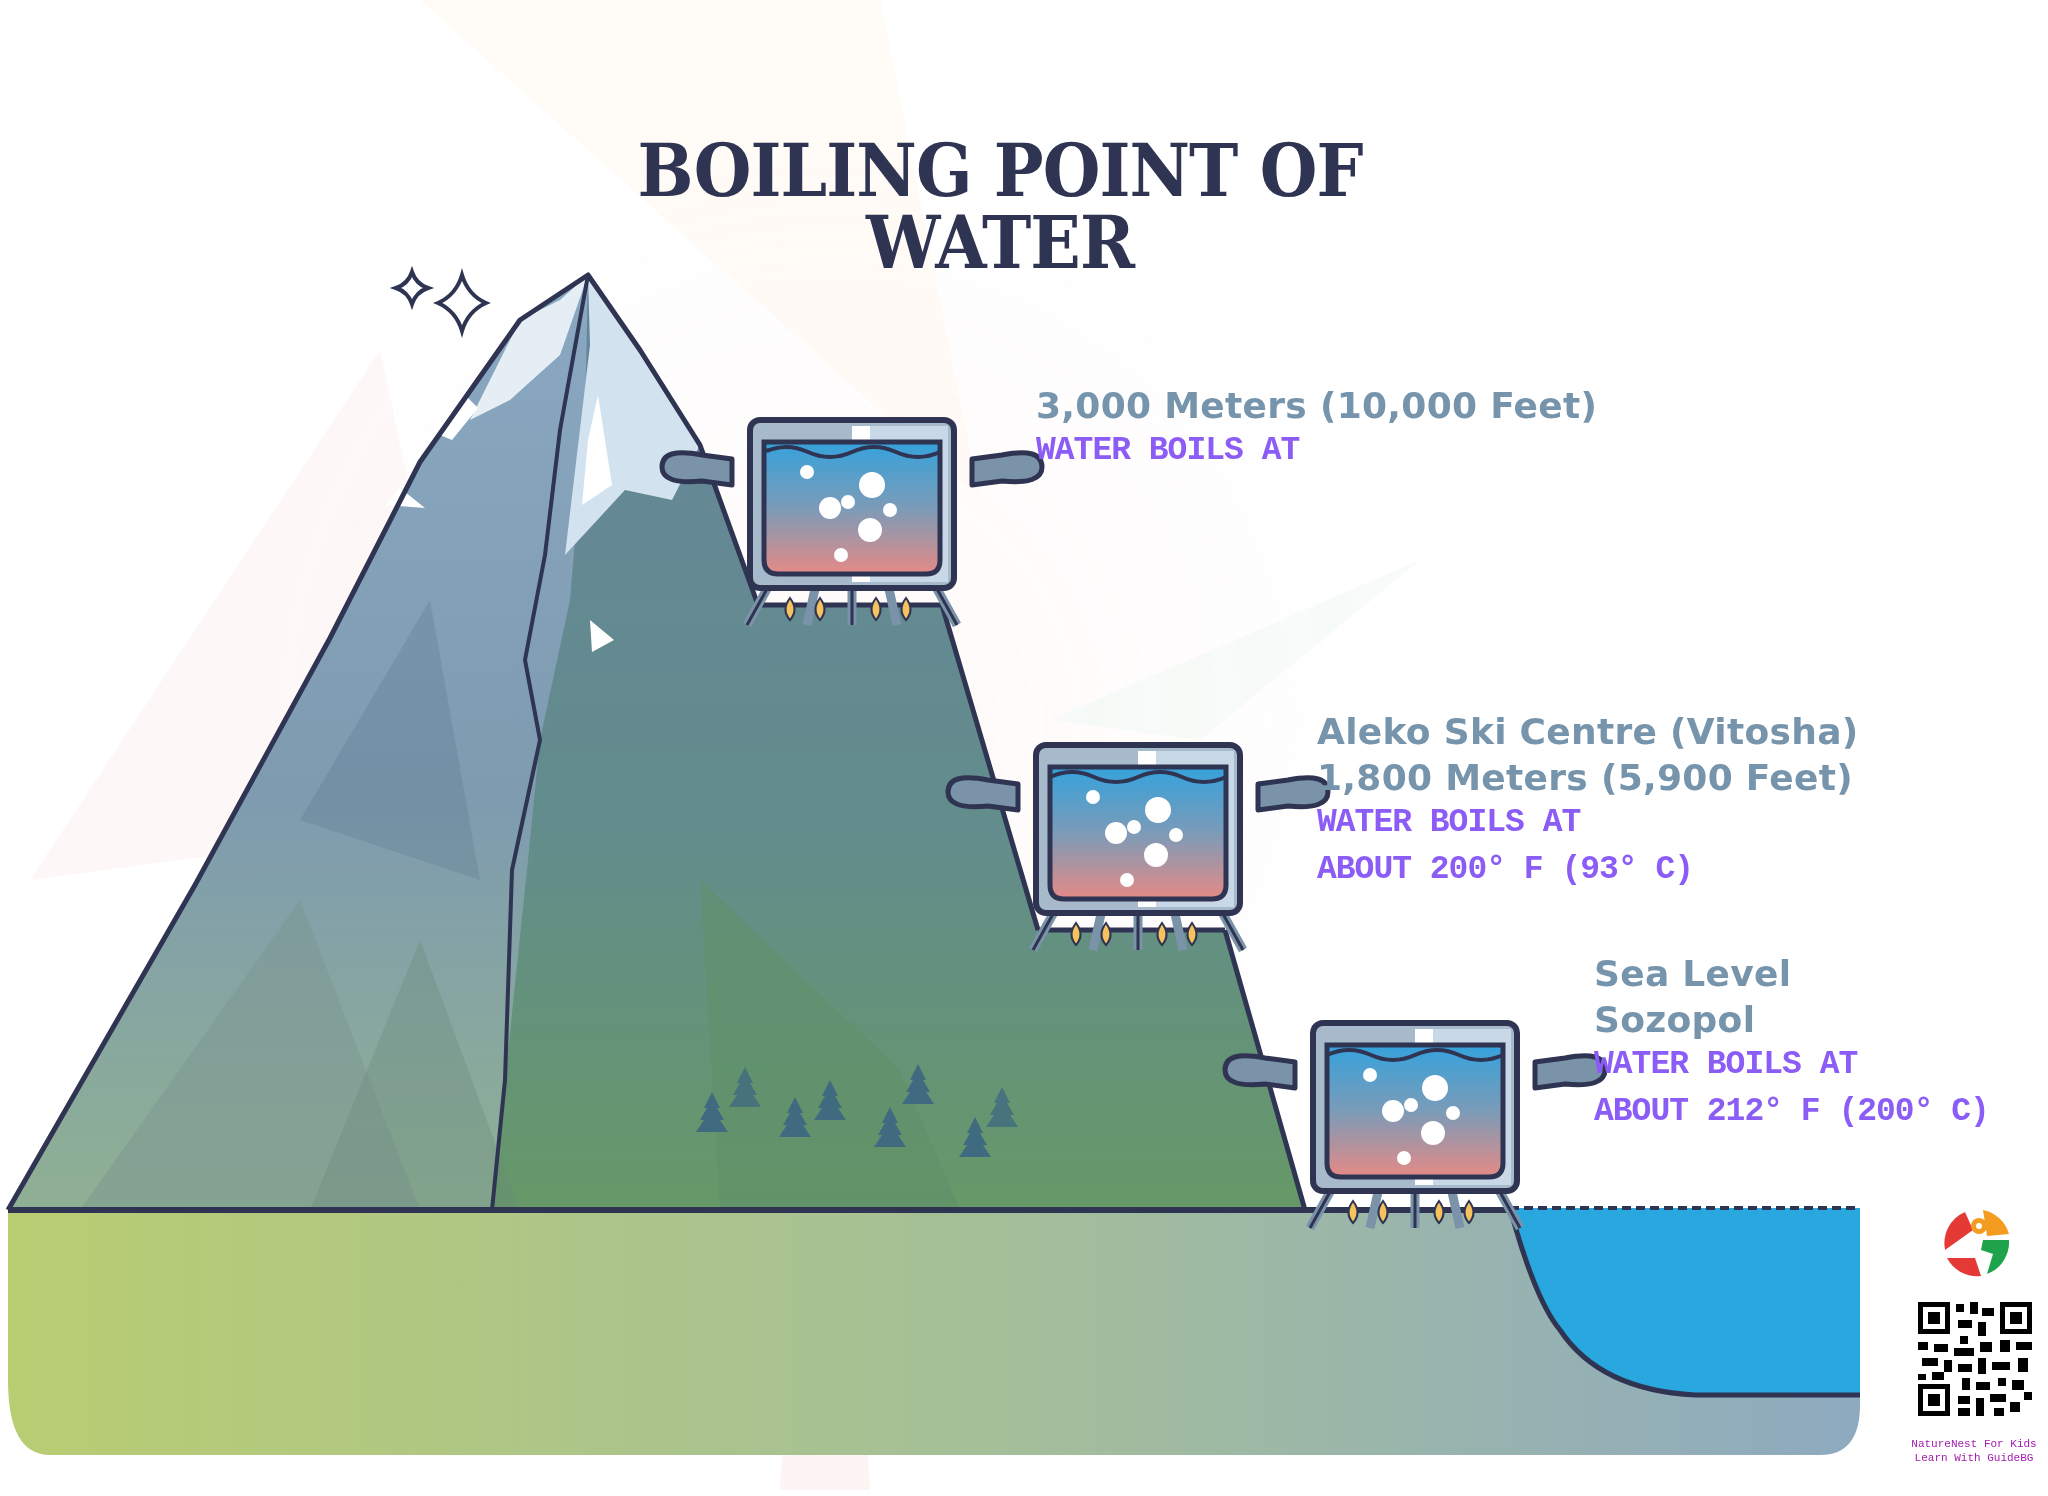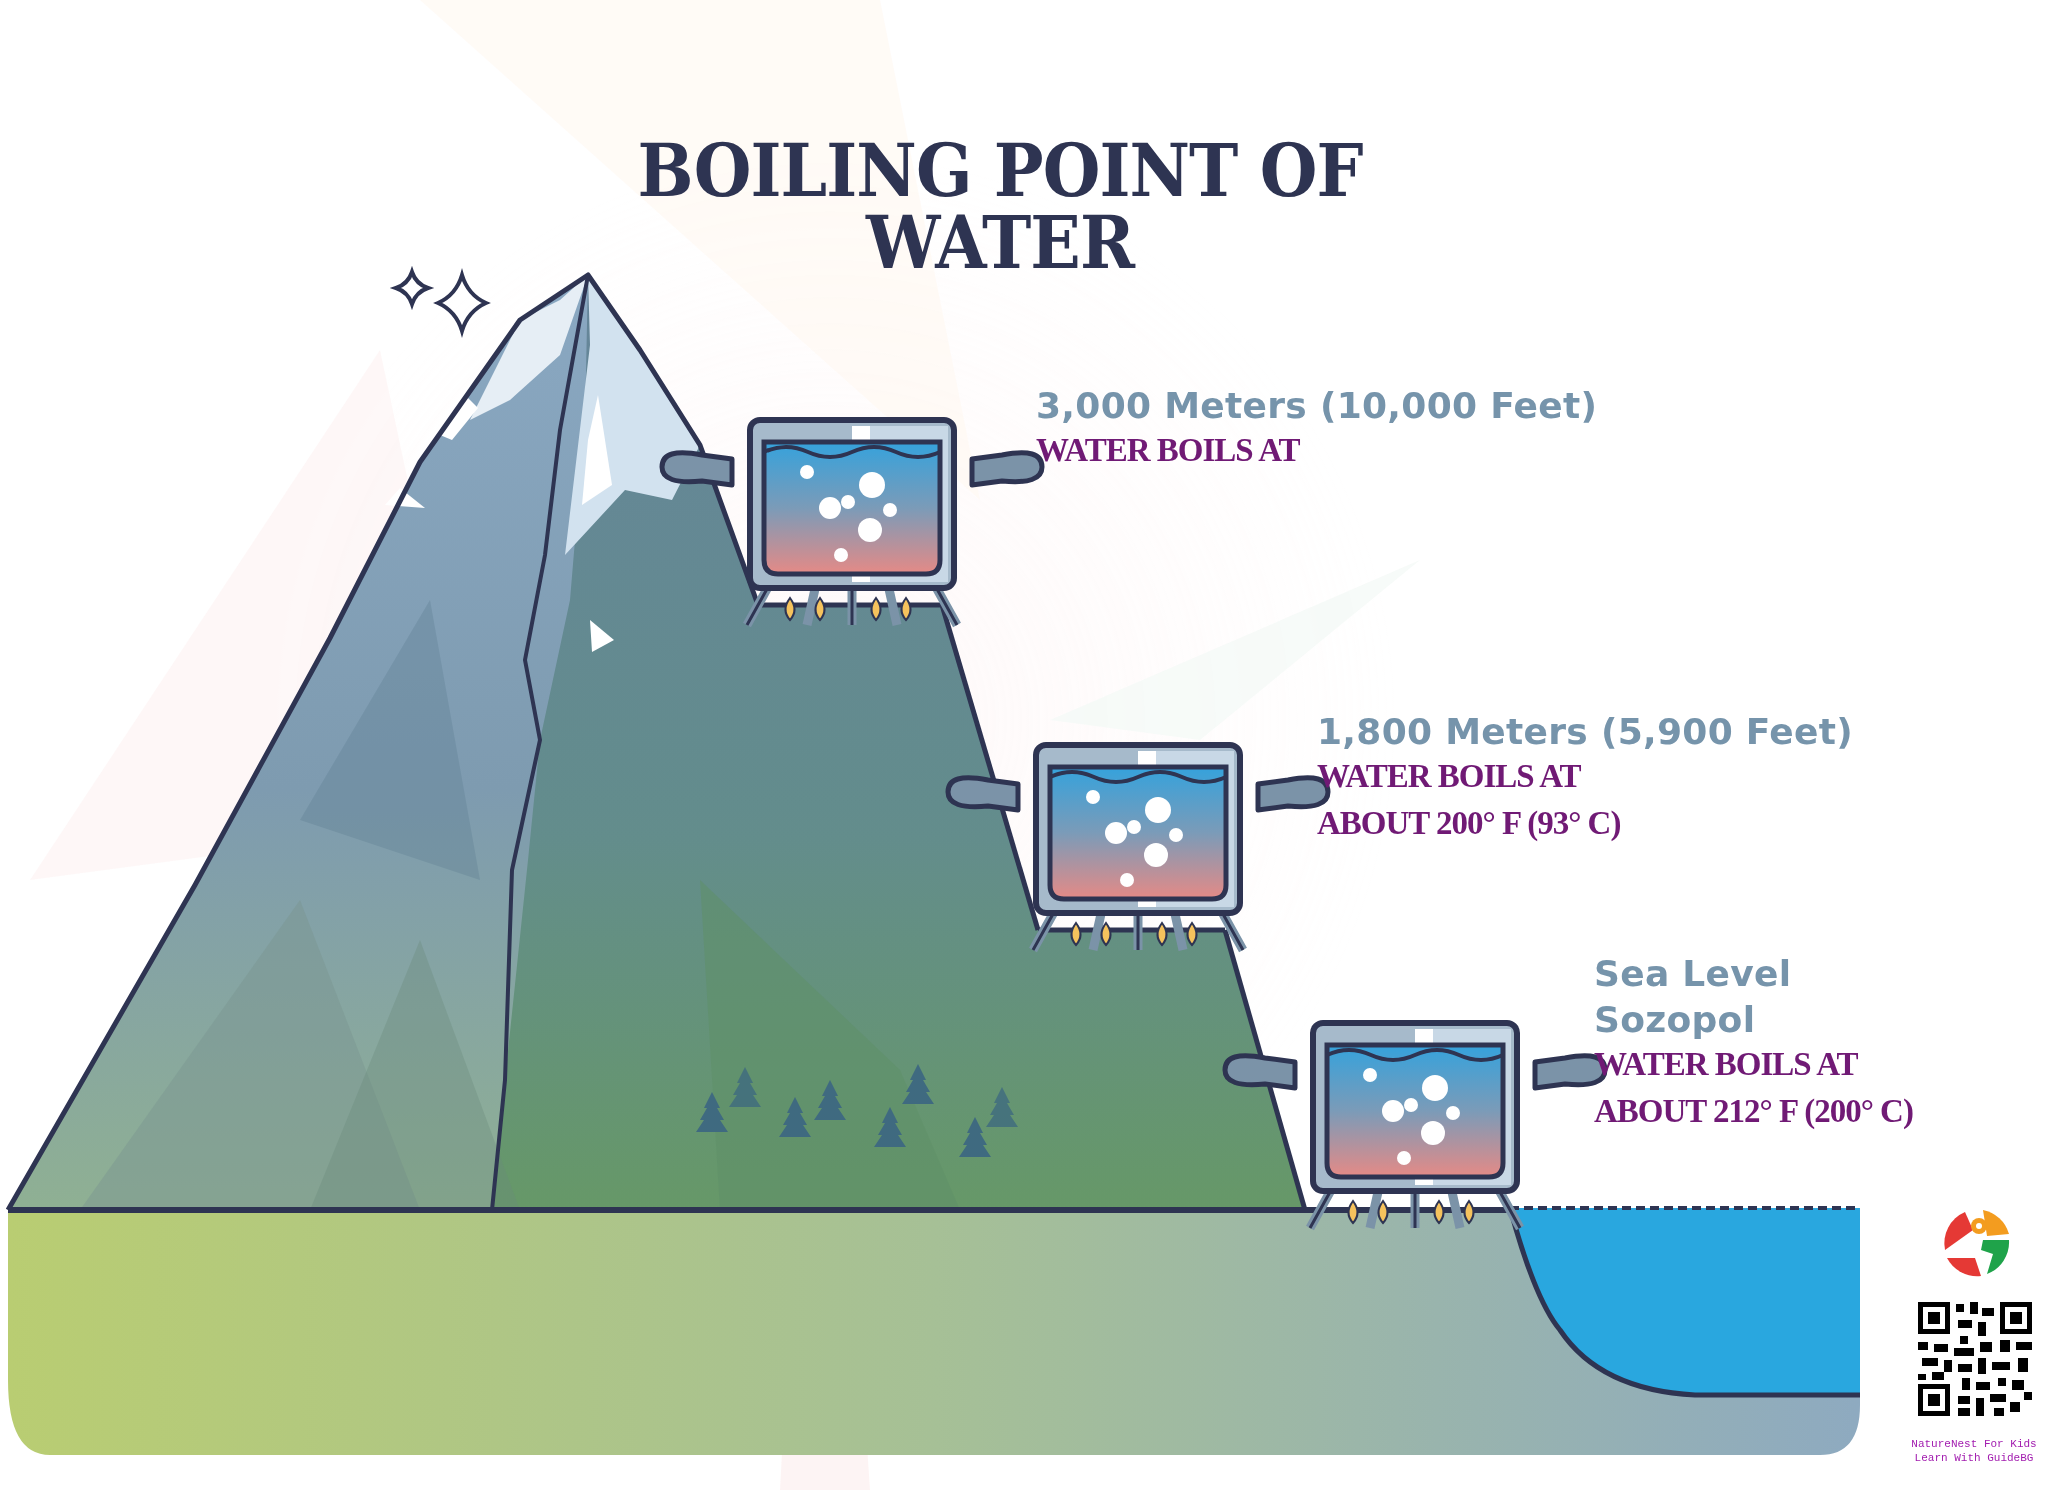--- a/index.html
+++ b/index.html
@@ -5,21 +5,21 @@
   html, body { margin:0; padding:0; background:#ffffff; }
   body { width:2048px; height:1496px; position:relative; overflow:hidden; font-family:"DejaVu Sans", sans-serif; }
   #scene { position:absolute; left:0; top:0; width:2048px; height:1496px; }
   .title {
     position:absolute; left:470px; top:135px; width:1060px; text-align:center;
     font-family:"DejaVu Serif", serif; font-weight:bold; font-size:72px; letter-spacing:-1px;
     color:#2e3452; line-height:1; transform:scaleX(0.92); transform-origin:center;
   }
   .label { position:absolute; line-height:1.0; }
   .label .loc { font-family:"DejaVu Sans", sans-serif; font-weight:bold; color:#7694ab; font-size:36px; display:block; white-space:nowrap; margin-bottom:10px; letter-spacing:0.3px; }
-  .label .boil { font-family:Liberation Serif, serif; font-weight:bold; color:#701a75; font-size:33px; display:block; white-space:nowrap; margin-bottom:14px; letter-spacing:-1px; }
+  .label .boil { font-family:Liberation Mono, monospace; font-weight:bold; color:#8b5cf6; font-size:33px; display:block; white-space:nowrap; margin-bottom:14px; letter-spacing:-1px; }
   .brand { position:absolute; left:1904px; top:1184px; width:140px; text-align:center; }
   .brand-text { font-family:Liberation Mono, monospace; font-size:11px; color:#a21caf; line-height:1.25; }
 </style>
 </head>
 <body>
 
 <svg id="scene" viewBox="0 0 2048 1496" xmlns="http://www.w3.org/2000/svg">
   <defs>
     <linearGradient id="groundGrad" x1="0" y1="0" x2="1" y2="0">
       <stop offset="0" stop-color="#b9cd72"></stop>
@@ -210,20 +210,21 @@
 </svg>
 
 <div class="title">BOILING POINT OF WATER</div>
 
 <div class="label" style="left:1036px; top:388px;">
   <span class="loc">3,000 Meters (10,000 Feet)</span>
   <span class="boil">WATER BOILS AT</span>
 </div>
 
 <div class="label" style="left:1317px; top:714px;">
+  <span class="loc">Aleko Ski Centre (Vitosha)</span>
   <span class="loc">1,800 Meters (5,900 Feet)</span>
   <span class="boil">WATER BOILS AT</span>
   <span class="boil">ABOUT 200° F (93° C)</span>
 </div>
 
 <div class="label" style="left:1594px; top:956px;">
   <span class="loc">Sea Level</span>
   <span class="loc">Sozopol</span>
   <span class="boil">WATER BOILS AT</span>
   <span class="boil">ABOUT 212° F (200° C)</span>

